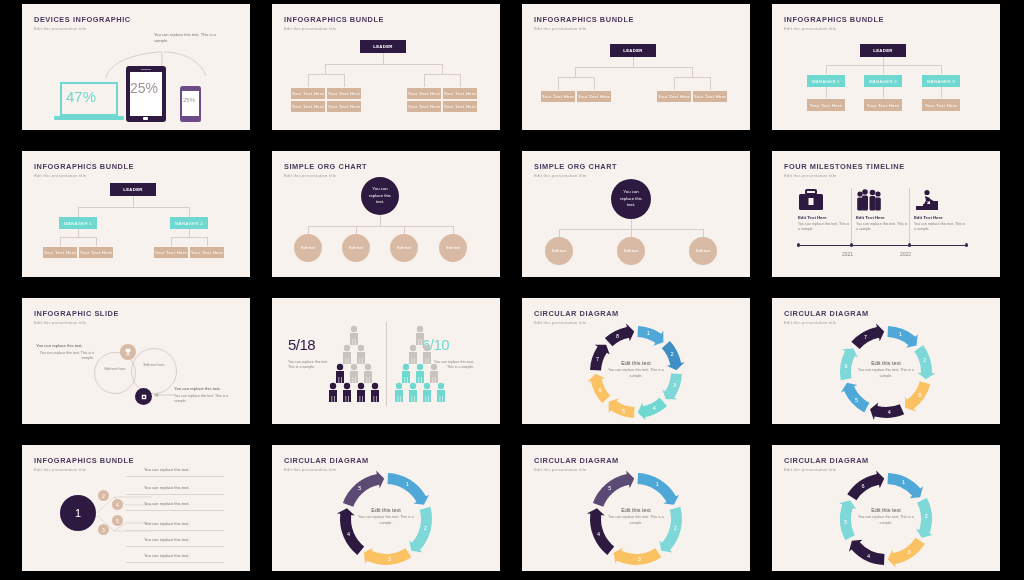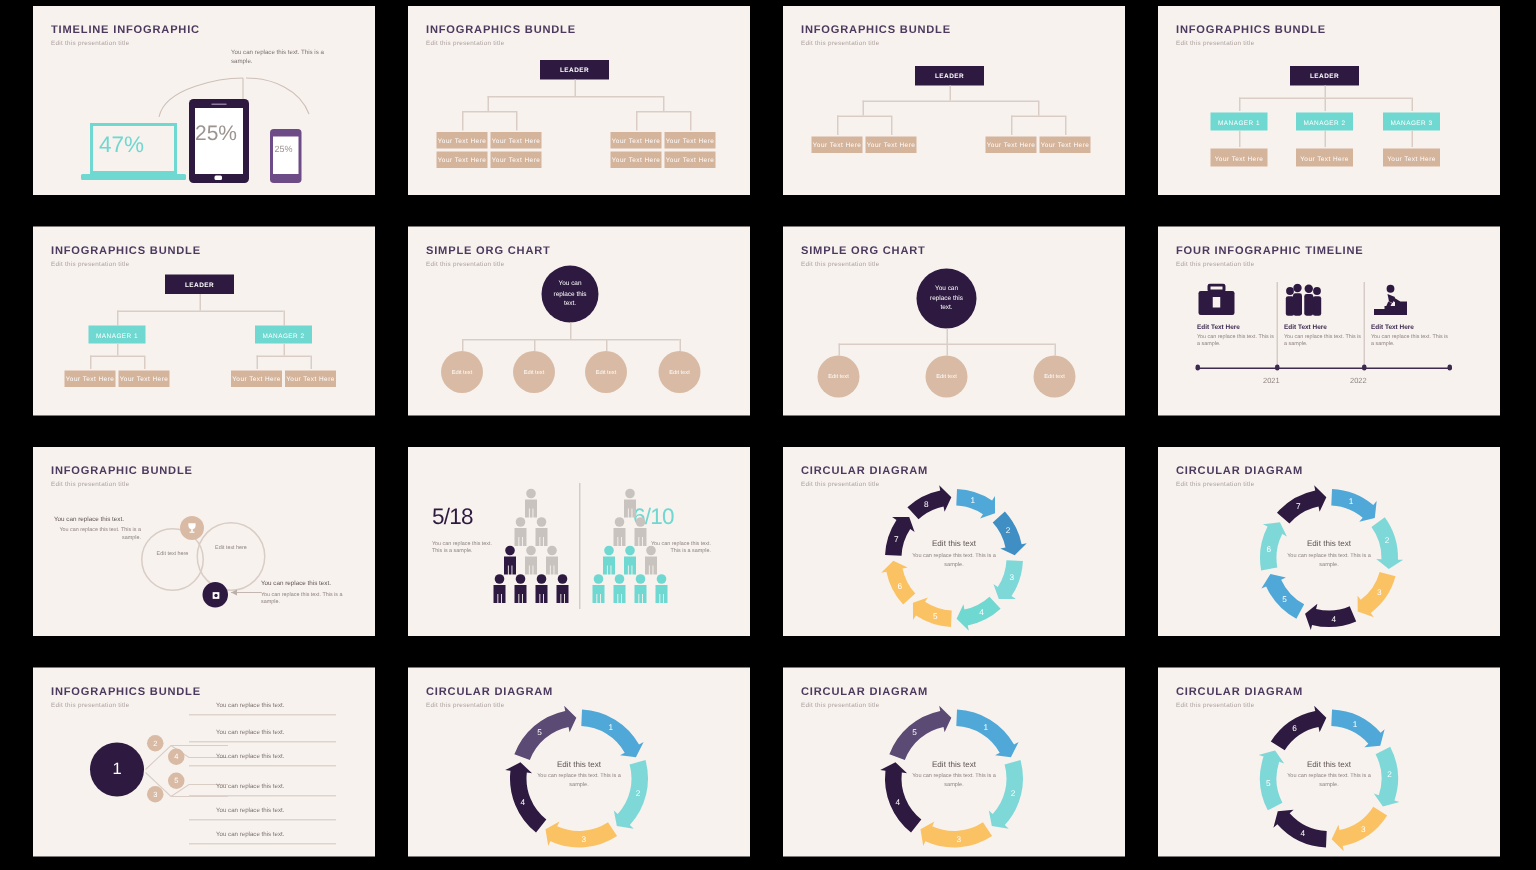--- a/index.html
+++ b/index.html
@@ -63,21 +63,21 @@
   .numcirc { position:absolute; border-radius:50%; display:flex; align-items:center;
     justify-content:center; color:#fff; }
   .rowline { position:absolute; height:1px; background:#ded3cd; }
 </style>
 </head>
 <body>
 
 <div id="grid">
 
   <div class="slide">
-    <div class="s-title">TIMELINE INFOGRAPHIC</div>
+    <div class="s-title">DEVICES INFOGRAPHIC</div>
     <div class="s-sub">Edit this presentation title</div>
     <div class="tiny2" style="position:absolute;left:132px;top:28px;width:72px;">You can replace this text. This is a sample.</div>
     <svg style="position:absolute;left:56px;top:40px" width="160" height="36">
       <path d="M28 34 C32 14, 70 8, 84 8" fill="none" stroke="#cdbfb8" stroke-width=".7"></path>
       <path d="M84 8 L84 28" fill="none" stroke="#cdbfb8" stroke-width=".7"></path>
       <path d="M86 8 C104 8, 122 16, 128 32" fill="none" stroke="#cdbfb8" stroke-width=".7"></path>
     </svg>
 
     <div class="laptop-screen" style="left:38px;top:78px;width:58px;height:34px;"></div>
     <div class="laptop-base" style="left:32px;top:112px;width:70px;height:4px;"></div>
@@ -224,21 +224,21 @@
       </div>
     <div class="circ c-tan" style="left:95px;top:86px;width:28px;height:28px;">
         <span style="font-size:3.8px;">Edit text</span>
       </div>
     <div class="circ c-tan" style="left:167px;top:86px;width:28px;height:28px;">
         <span style="font-size:3.8px;">Edit text</span>
       </div>
   </div>
 
   <div class="slide">
-    <div class="s-title">FOUR INFOGRAPHIC TIMELINE</div>
+    <div class="s-title">FOUR MILESTONES TIMELINE</div>
     <div class="s-sub">Edit this presentation title</div>
 
     <svg style="position:absolute;left:26px;top:38px;" width="26" height="22" viewBox="0 0 26 22">
       <rect x="8" y="1" width="10" height="4" rx="1" fill="none" stroke="#2e1a40" stroke-width="2"></rect>
       <rect x="1" y="5" width="24" height="16" rx="1.5" fill="#2e1a40"></rect>
       <rect x="10.5" y="9" width="5" height="7" fill="#f7f2ee"></rect>
     </svg>
     <svg style="position:absolute;left:84px;top:38px;" width="26" height="22" viewBox="0 0 26 22">
       <g fill="#2e1a40">
         <circle cx="4" cy="5" r="2.6"></circle>
@@ -280,21 +280,21 @@
     <div class="timeline-line" style="left:26px;top:94px;width:170px;"></div>
     <div class="tdot" style="left:25px;top:92.3px;"></div>
     <div class="tdot" style="left:78px;top:92.3px;"></div>
     <div class="tdot" style="left:136px;top:92.3px;"></div>
     <div class="tdot" style="left:193px;top:92.3px;"></div>
     <div style="position:absolute;left:70px;top:100px;font-size:5px;color:#8d8380;">2021</div>
     <div style="position:absolute;left:128px;top:100px;font-size:5px;color:#8d8380;">2022</div>
   </div>
 
   <div class="slide">
-    <div class="s-title">INFOGRAPHIC BUNDLE</div>
+    <div class="s-title">INFOGRAPHIC SLIDE</div>
     <div class="s-sub">Edit this presentation title</div>
     <div style="position:absolute;left:14px;top:45px;width:58px;">
       <div style="font-size:4.2px;color:#5d5350;">You can replace this text.</div>
       <div class="tiny" style="margin-top:3px;text-align:right;">You can replace this text. This is a sample.</div>
     </div>
     <div style="position:absolute;left:72px;top:54px;width:42px;height:42px;border:.8px solid #d9cdc6;border-radius:50%;"></div>
     <div style="position:absolute;left:109px;top:50px;width:46px;height:46px;border:.8px solid #d9cdc6;border-radius:50%;"></div>
     <div class="tiny" style="position:absolute;left:76px;top:69px;width:34px;text-align:center;">Edit text here</div>
     <div class="tiny" style="position:absolute;left:115px;top:65px;width:34px;text-align:center;">Edit text here</div>
     <div class="circ" style="left:98px;top:46px;width:16px;height:16px;background:#d9bba5;">

